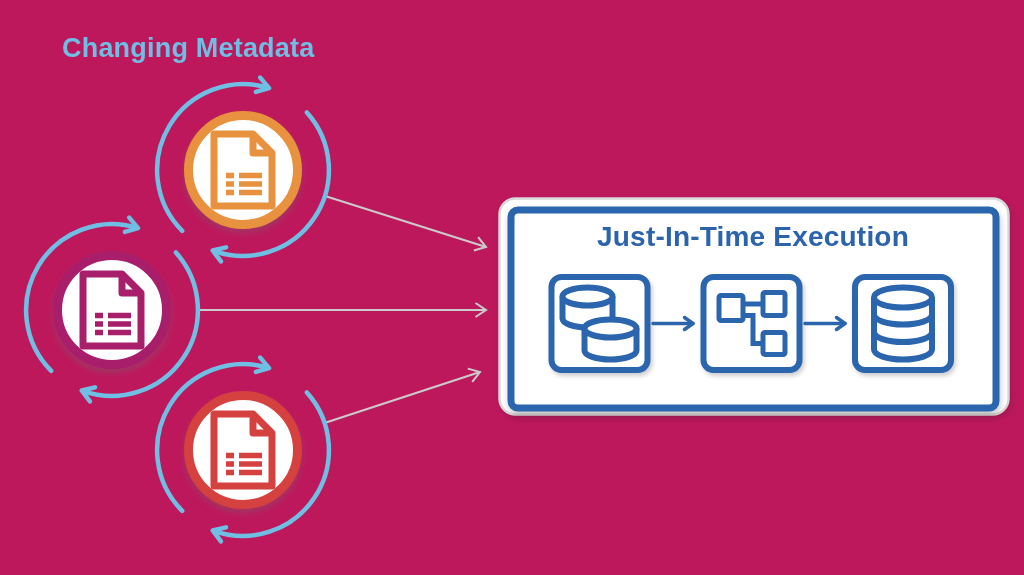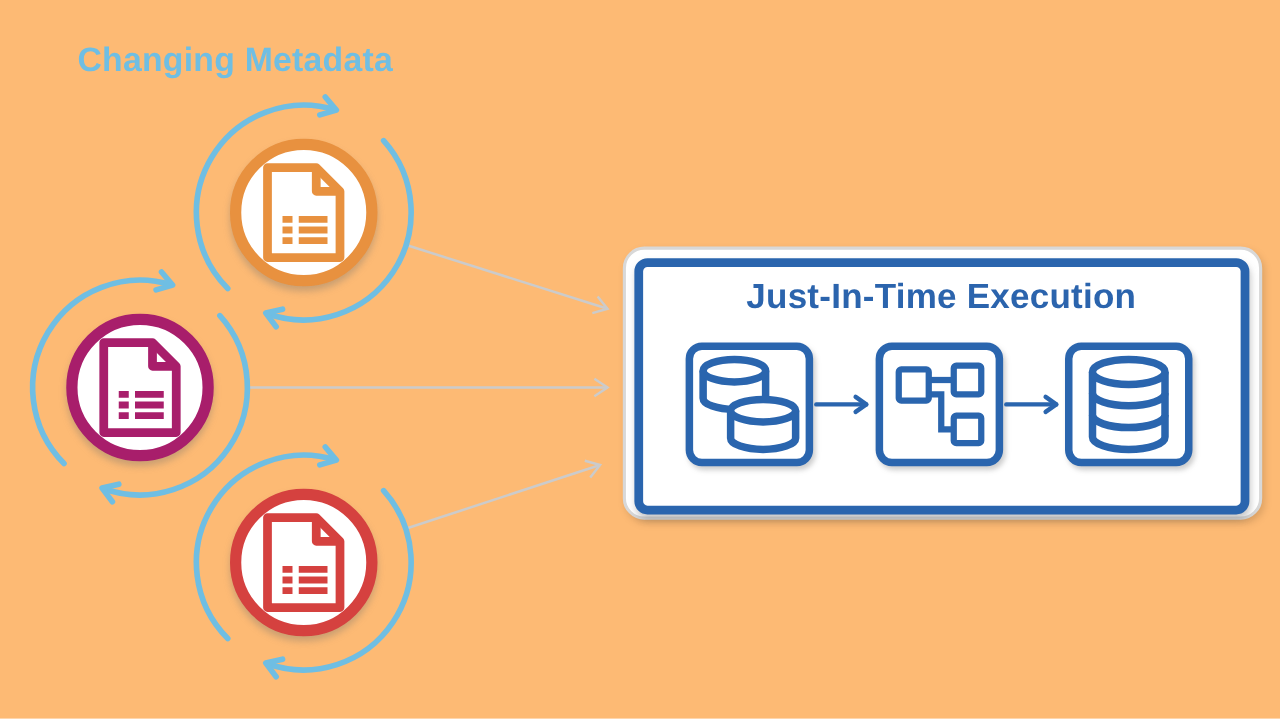--- a/index.html
+++ b/index.html
@@ -1,20 +1,20 @@
 <!DOCTYPE html>
 <html><head>
 <meta charset="utf-8">
 <style>
   html, body { margin: 0; padding: 0; background: #ffffff; }
   .canvas {
     position: relative;
     width: 1024px;
     height: 575px;
-    background: #fdba74;
+    background: #be185d;
     overflow: hidden;
     font-family: "Liberation Sans", sans-serif;
   }
   svg { display: block; }
 
   .heading {
     font-family: "Liberation Sans", sans-serif;
     font-size: 27px;
     font-weight: bold;
     letter-spacing: 0.2px;

